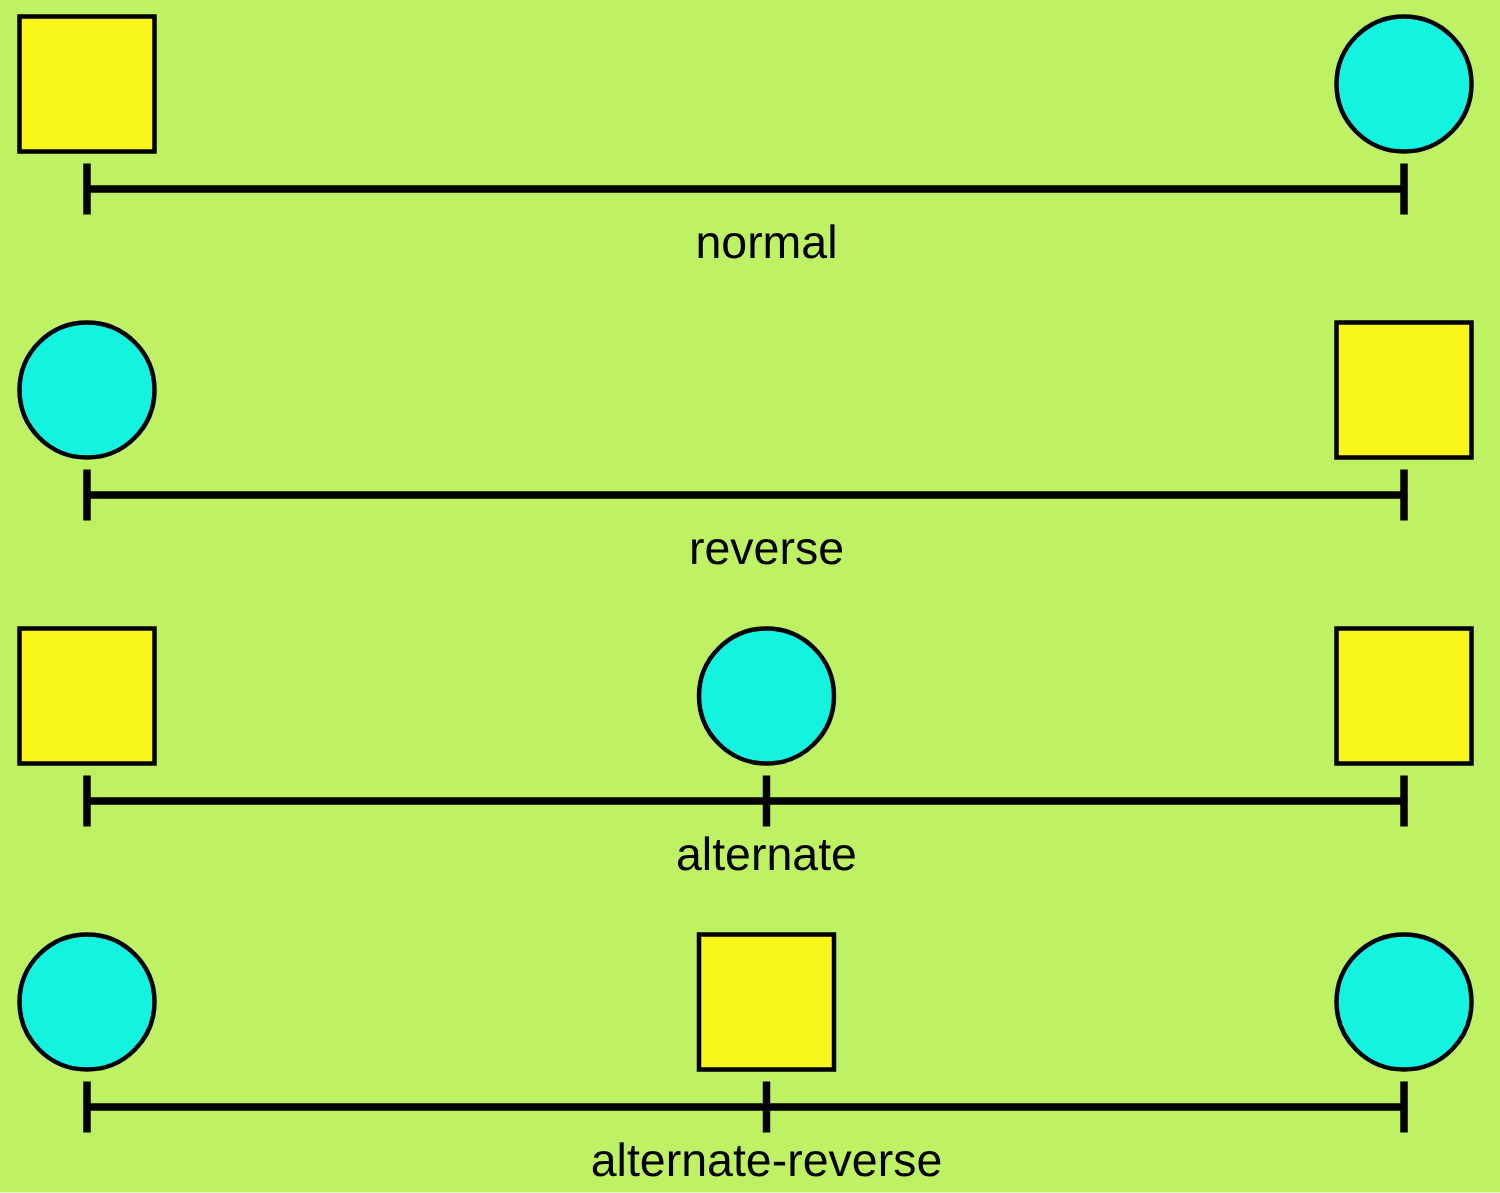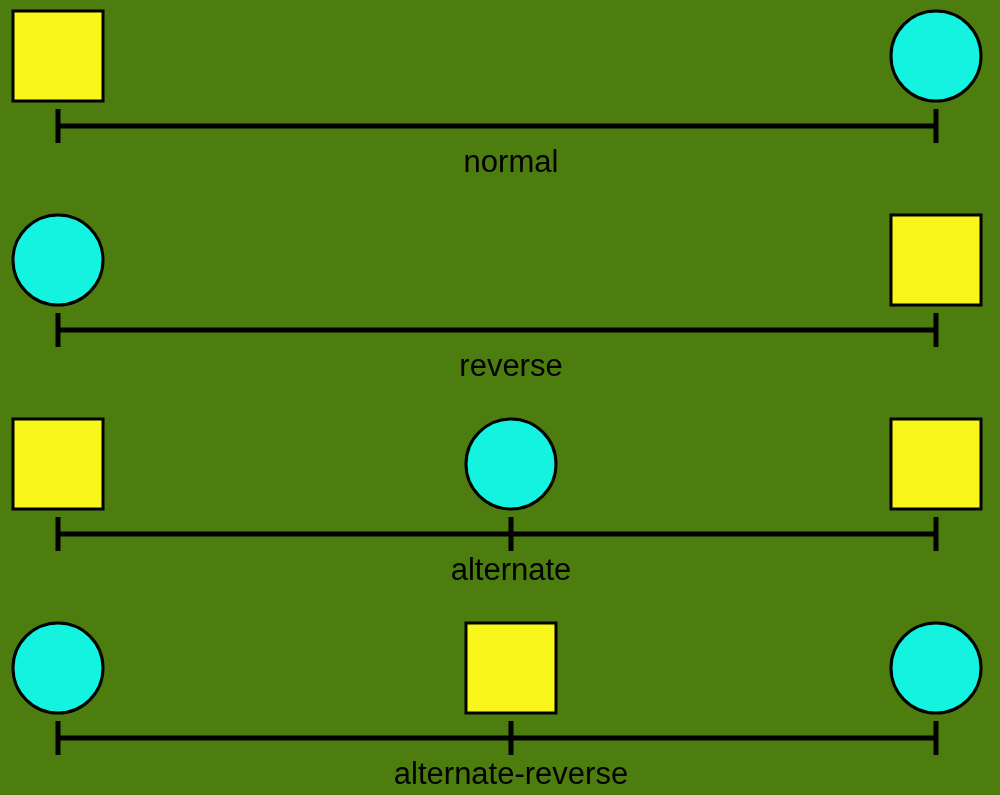--- a/index.html
+++ b/index.html
@@ -4,21 +4,21 @@
 <style>
   html, body {
     margin: 0;
     padding: 0;
     background: #ffffff;
   }
   .canvas {
     position: relative;
     width: 1000px;
     height: 795px;
-    background: #4d7c0f;
+    background: #bef264;
     overflow: hidden;
     font-family: "Liberation Sans", sans-serif;
   }
   svg text {
     font-family: "Liberation Sans", sans-serif;
     font-size: 31px;
     fill: #000000;
   }
 </style>
 </head>

